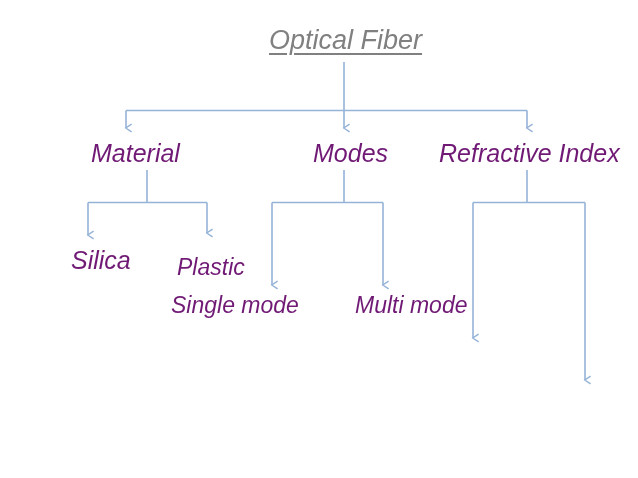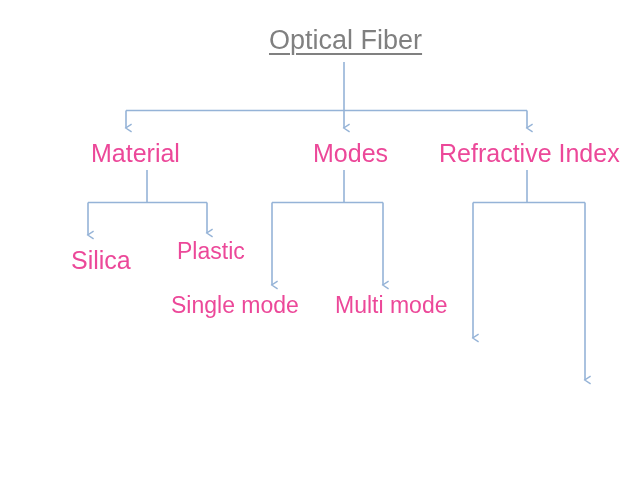--- a/index.html
+++ b/index.html
@@ -7,51 +7,52 @@
     padding: 0;
     background: #ffffff;
   }
   #canvas {
     position: relative;
     width: 638px;
     height: 478px;
     background: #ffffff;
     overflow: hidden;
     font-family: "Liberation Sans", sans-serif;
+    font-style: italic;
   }
   #connectors {
     position: absolute;
     left: 0;
     top: 0;
     width: 638px;
     height: 478px;
     pointer-events: none;
   }
   .node {
     position: absolute;
     white-space: nowrap;
-    color: #ec4899;
+    color: #701a75;
     font-family: "Liberation Sans", sans-serif;
     line-height: 1.0;
   }
   .title-node {
     color: #808080;
     text-decoration: underline;
     text-decoration-thickness: 1.5px;
     text-underline-offset: 4px;
   }
   
   #node-title      { left: 269px; top: 27px;  font-size: 27px; }
   #node-material   { left: 91px;  top: 141px; font-size: 25px; }
   #node-modes      { left: 313px; top: 141px; font-size: 25px; }
   #node-refractive { left: 439px; top: 141px; font-size: 25px; }
   #node-silica     { left: 71px;  top: 248px; font-size: 25px; }
-  #node-plastic    { left: 177px; top: 240px; font-size: 23px; }
+  #node-plastic    { left: 177px; top: 256px; font-size: 23px; }
   #node-single     { left: 171px; top: 294px; font-size: 23px; }
-  #node-multi      { left: 335px; top: 294px; font-size: 23px; }
+  #node-multi      { left: 355px; top: 294px; font-size: 23px; }
   #node-step       { left: 391px; top: 348px; font-size: 23px; }
   #node-graded     { left: 462px; top: 386px; font-size: 23px; }
 </style>
 </head>
 <body>
 
 <div id="canvas">
 
   <svg id="connectors" viewBox="0 0 638 478" width="638" height="478" xmlns="http://www.w3.org/2000/svg">
     <defs>

